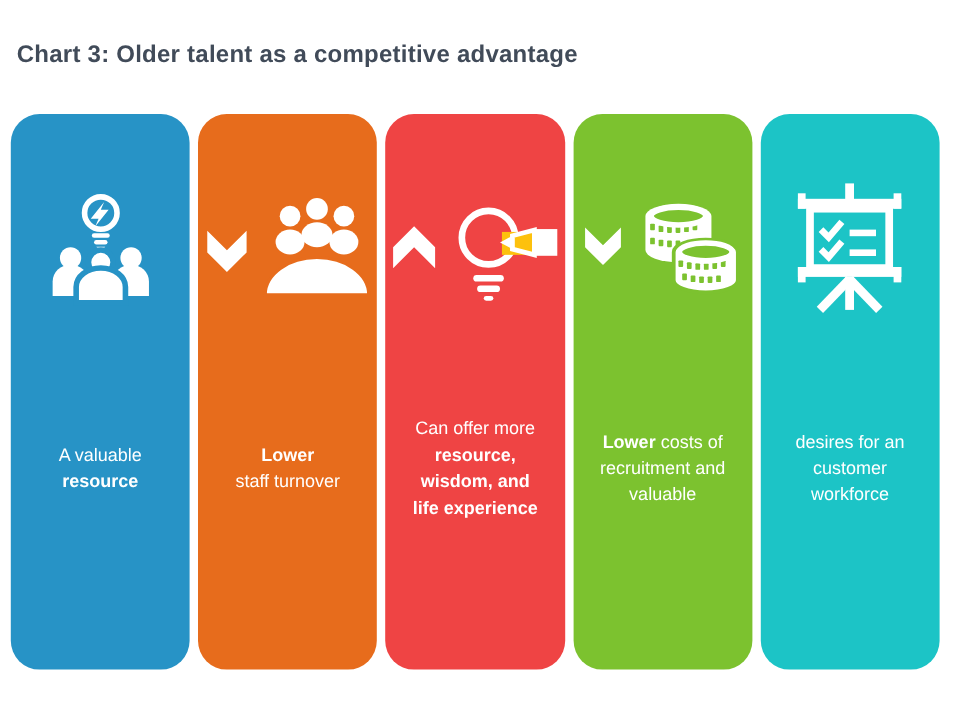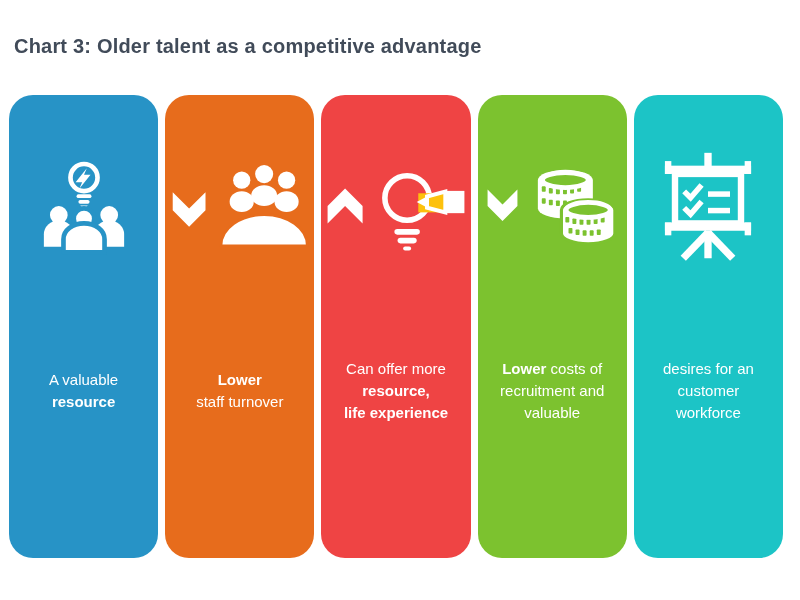--- a/index.html
+++ b/index.html
@@ -90,20 +90,21 @@
           <rect x="97" y="111" width="10" height="5" rx="2.5" fill="#fff"></rect>
           <rect x="116" y="44" width="42" height="24" fill="currentColor"></rect>
           <polygon points="114,55 127,48 127,62" fill="#fff"></polygon>
           <polygon points="127,48 150,42 150,68 127,62" fill="none" stroke="#fff" stroke-width="5"></polygon>
           <rect x="150" y="41" width="24" height="28" fill="#fff"></rect>
         </svg>
       </div>
       <div class="card-text">
           <div><span>Can offer more</span></div>
           <div><span class="b">resource,</span></div>
+          <div><span class="b">wisdom, and</span></div>
           <div><span class="b">life experience</span></div>
         </div>
     </div>
 
     <div class="card" style="background: rgb(124, 194, 47); color: rgb(124, 194, 47);">
       <div class="icon-wrap">
         <svg width="132" height="98" viewBox="0 0 168 122" aria-hidden="true">
           <path d="M2,40 L21,59 L40,40 L40,61 L21,80 L2,61 Z" fill="#fff"></path>
           <path d="M66,28 A35,13 0 0 1 136,28 L136,64 A35,13 0 0 1 66,64 Z" fill="#fff"></path>
           <g fill="currentColor">

